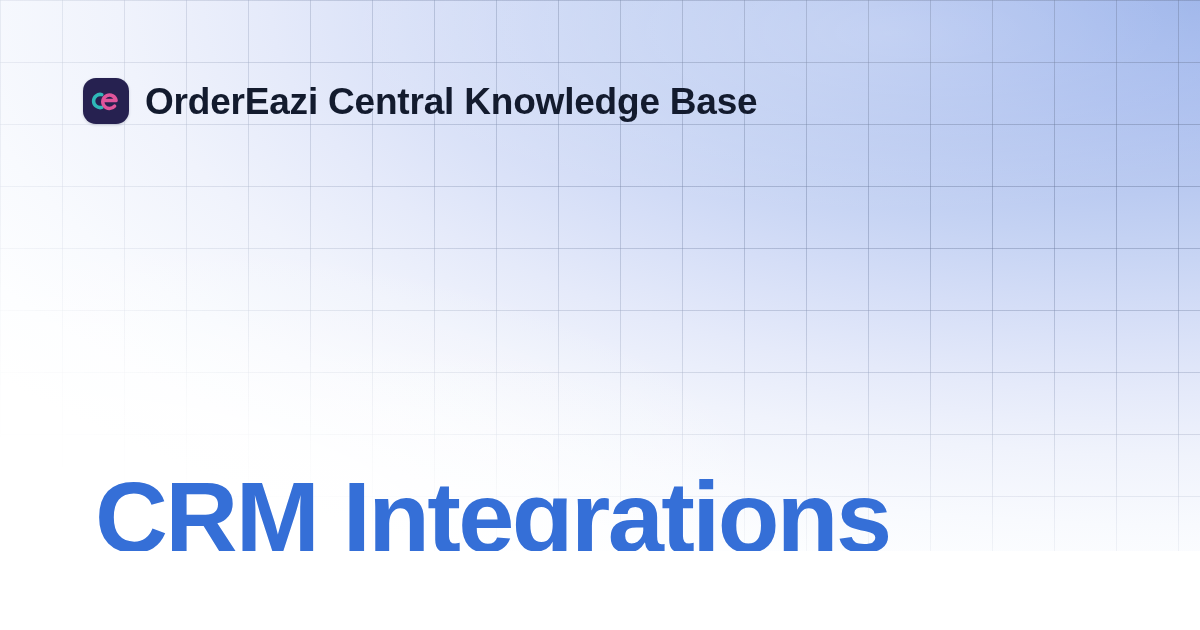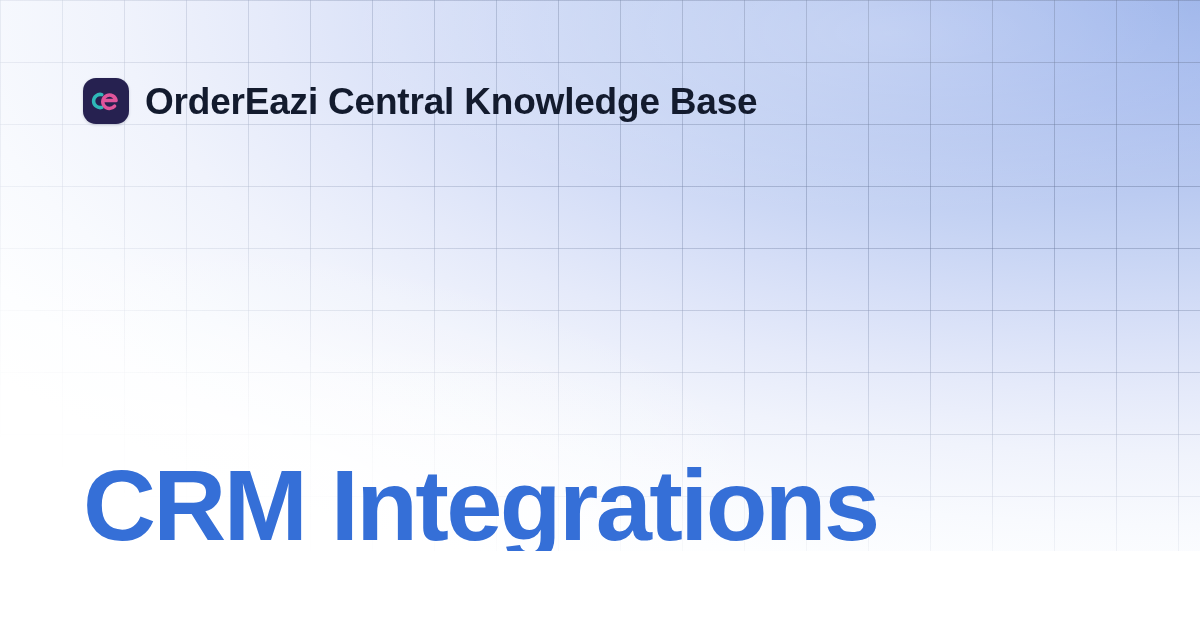--- a/index.html
+++ b/index.html
@@ -156,21 +156,21 @@
     letter-spacing: -0.2px;
     color: #131b2e;
     white-space: nowrap;
   }
 
   
   .hero-title {
     position: absolute;
     left: 83px;
     top: 452px;
-    margin: 0;
+    margin: 12px;
     font-family: "Liberation Sans", sans-serif;
     font-size: 101px;
     font-weight: 700;
     line-height: 1.06;
     letter-spacing: -2.6px;
     color: #356fd7;
     white-space: nowrap;
   }
 </style>
 </head>

